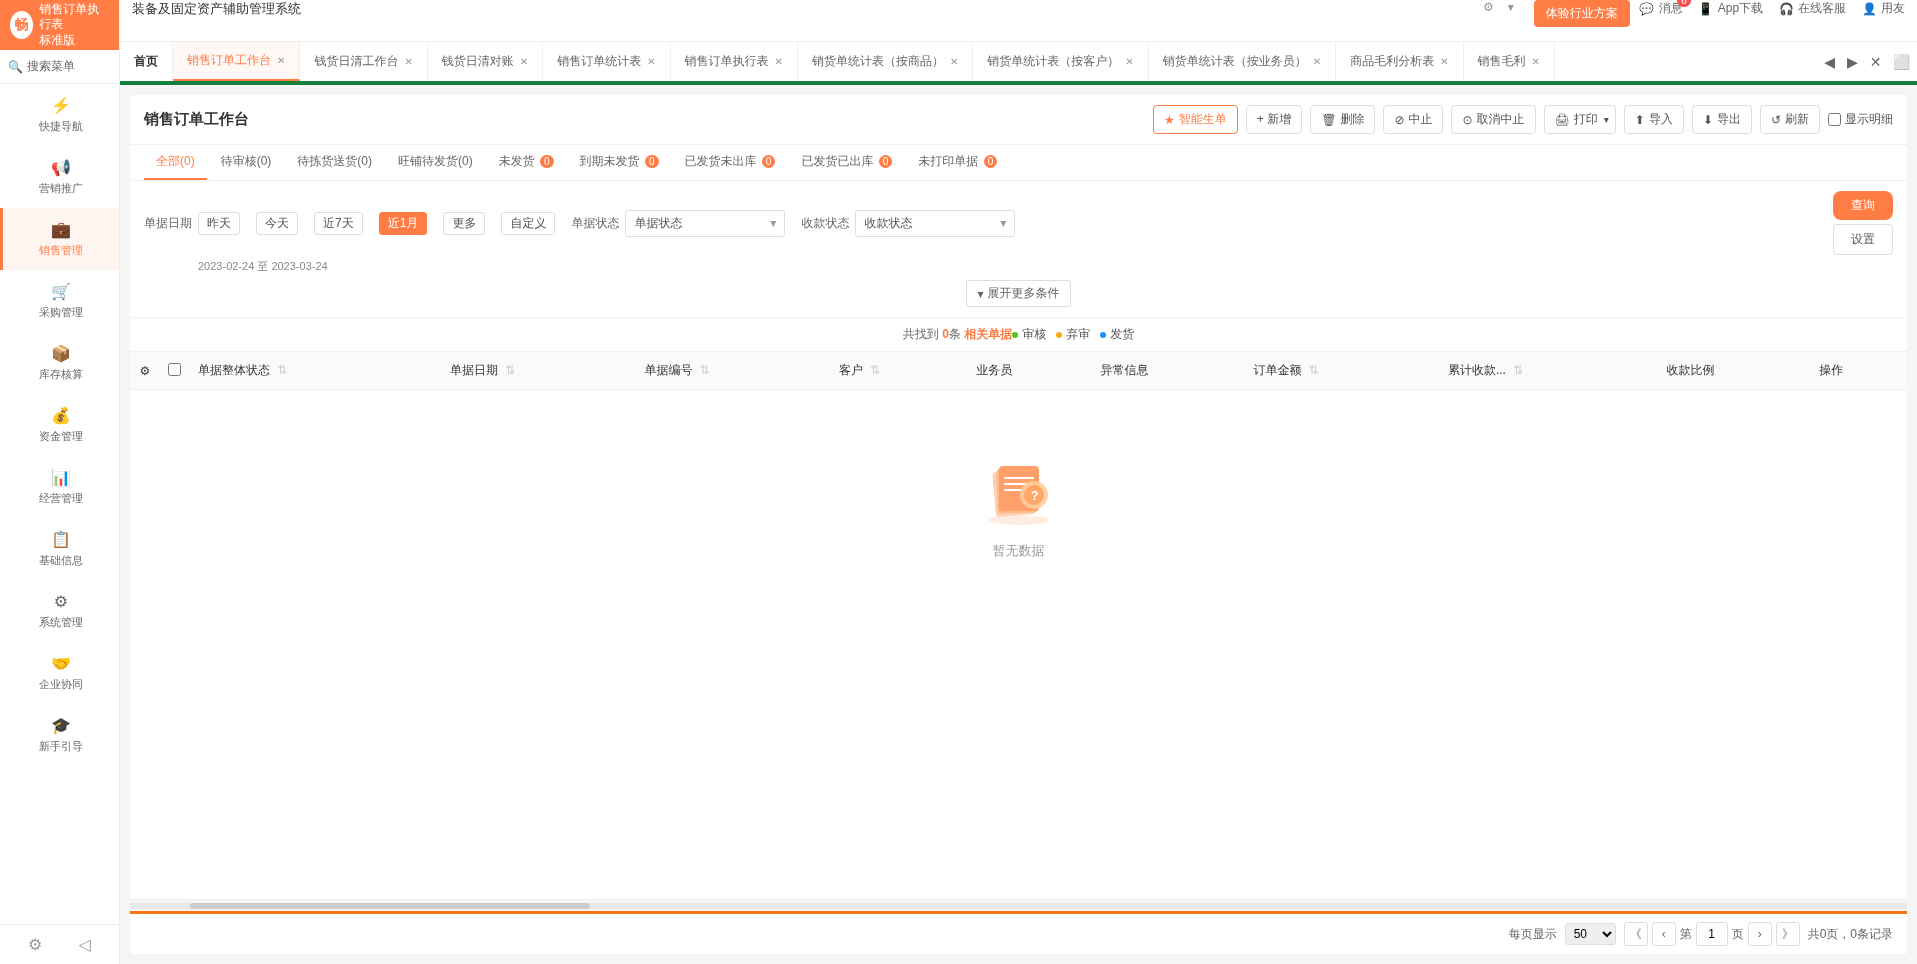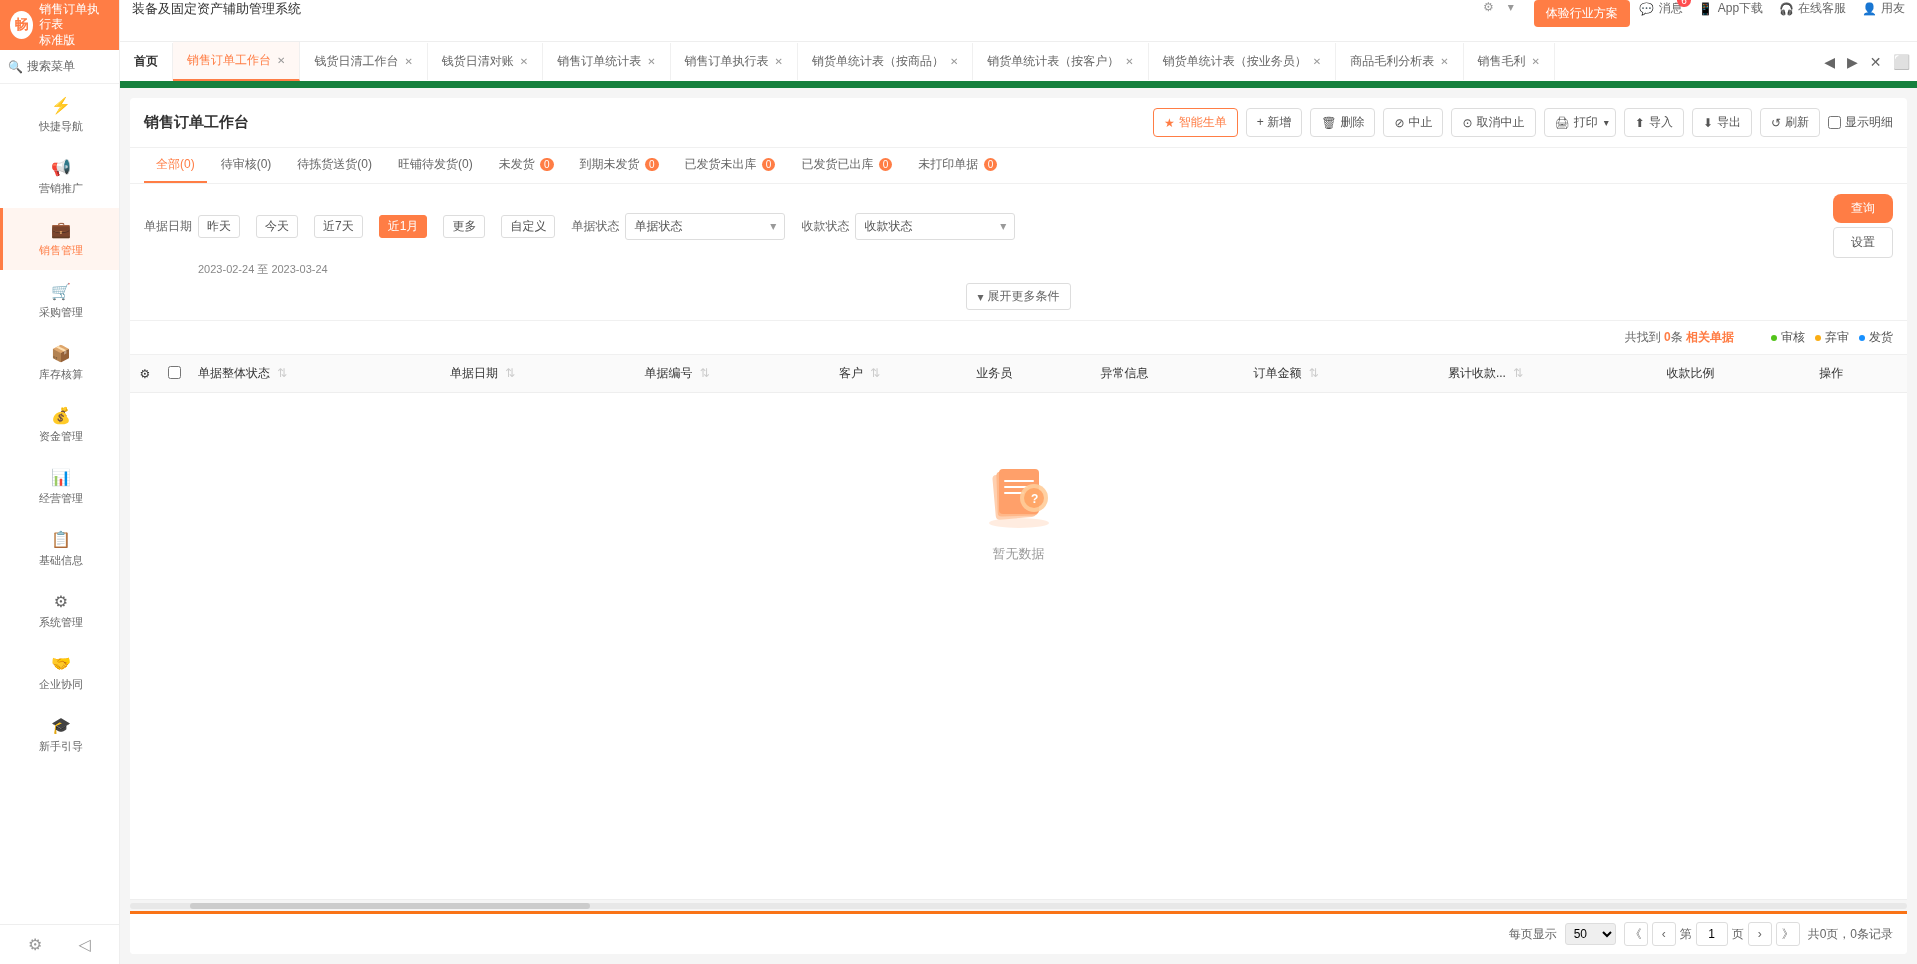--- a/index.html
+++ b/index.html
@@ -22,21 +22,21 @@
 
     
     .topbar { background: #fff; height: 42px; display: flex; align-items: flex-start; padding: 0 12px; gap: 10px; border-bottom: 1px solid #eee; flex-shrink: 0; }
     .topbar-system-name { font-size: 13px; color: #333; flex: 1; }
     .topbar-industry-btn { background: #ff7d45; color: #fff; border: none; border-radius: 4px; padding: 5px 12px; cursor: pointer; font-size: 12px; }
     .topbar-icons { display: flex; align-items: center; gap: 16px; color: #666; font-size: 12px; }
     .topbar-icon-item { display: flex; align-items: center; gap: 4px; cursor: pointer; position: relative; }
     .badge { background: #ff4d4f; color: #fff; border-radius: 10px; font-size: 10px; padding: 1px 4px; position: absolute; top: -6px; right: -8px; }
 
     
-    .tabbar { background: #fff; display: flex; align-items: center; border-bottom: 7px solid #15803d; flex-shrink: 0; overflow: hidden; }
+    .tabbar { background: #fff; display: flex; align-items: center; border-bottom: 4px solid #15803d; flex-shrink: 0; overflow: hidden; }
     .tab-item { padding: 10px 14px; font-size: 12px; color: #666; cursor: pointer; white-space: nowrap; display: flex; align-items: center; gap: 6px; border-right: 1px solid #f0f0f0; flex-shrink: 0; }
     .tab-item.active { color: #ff7d45; background: #fff8f5; border-bottom: 2px solid #ff7d45; }
     .tab-item.home { color: #333; font-weight: bold; }
     .tab-close { color: #999; font-size: 10px; cursor: pointer; }
     .tab-nav-btn { padding: 0 6px; cursor: pointer; color: #666; font-size: 14px; flex-shrink: 0; }
     .tab-end-btns { display: flex; align-items: center; margin-left: auto; flex-shrink: 0; }
     .tab-end-btn { padding: 0 6px; cursor: pointer; color: #666; font-size: 14px; }
 
     
     .content { flex: 1; overflow: hidden; display: flex; flex-direction: column; background: #f5f5f5; padding: 10px; }
@@ -67,21 +67,21 @@
     .date-btn.active { background: #ff7d45; color: #fff; border-color: #ff7d45; }
     .filter-date-range { font-size: 11px; color: #888; margin-top: 2px; }
     .filter-select { display: flex; align-items: center; border: 1px solid #ddd; border-radius: 3px; padding: 4px 8px; background: #fff; cursor: pointer; min-width: 160px; font-size: 12px; color: #555; }
     .filter-select .arrow { margin-left: auto; color: #999; }
     .expand-btn { display: flex; align-items: center; gap: 4px; color: #666; cursor: pointer; font-size: 12px; border: 1px solid #ddd; border-radius: 3px; padding: 4px 10px; background: #fff; margin: 6px auto 0; width: fit-content; }
     .query-btn { background: #ff7d45; color: #fff; border: none; border-radius: 8px; padding: 6px 18px; cursor: pointer; font-size: 12px; }
     .set-btn { background: #fff; color: #555; border: 1px solid #ddd; border-radius: 4px; padding: 6px 14px; cursor: pointer; font-size: 12px; margin-top: 4px; }
 
     
     .table-area { flex: 1; display: flex; flex-direction: column; overflow: hidden; }
-    .table-info-bar { padding: 8px 14px; display: flex; align-items: center; justify-content: flex-end; border-bottom: 1px solid #f0f0f0; gap: 37px; }
+    .table-info-bar { padding: 8px 14px; display: flex; align-items: center; justify-content: center; border-bottom: 1px solid #f0f0f0; }
     .table-info-text { font-size: 12px; color: #666; }
     .table-info-text span { color: #ff7d45; font-weight: bold; }
     .table-batch-btns { display: flex; align-items: center; gap: 10px; }
     .batch-btn { display: flex; align-items: center; gap: 4px; font-size: 12px; color: #555; cursor: pointer; }
     .batch-btn .dot { width: 6px; height: 6px; border-radius: 50%; }
     .batch-btn.audit .dot { background: #52c41a; }
     .batch-btn.cancel-audit .dot { background: #faad14; }
     .batch-btn.ship .dot { background: #1890ff; }
 
     .table-container { flex: 1; overflow: auto; }

